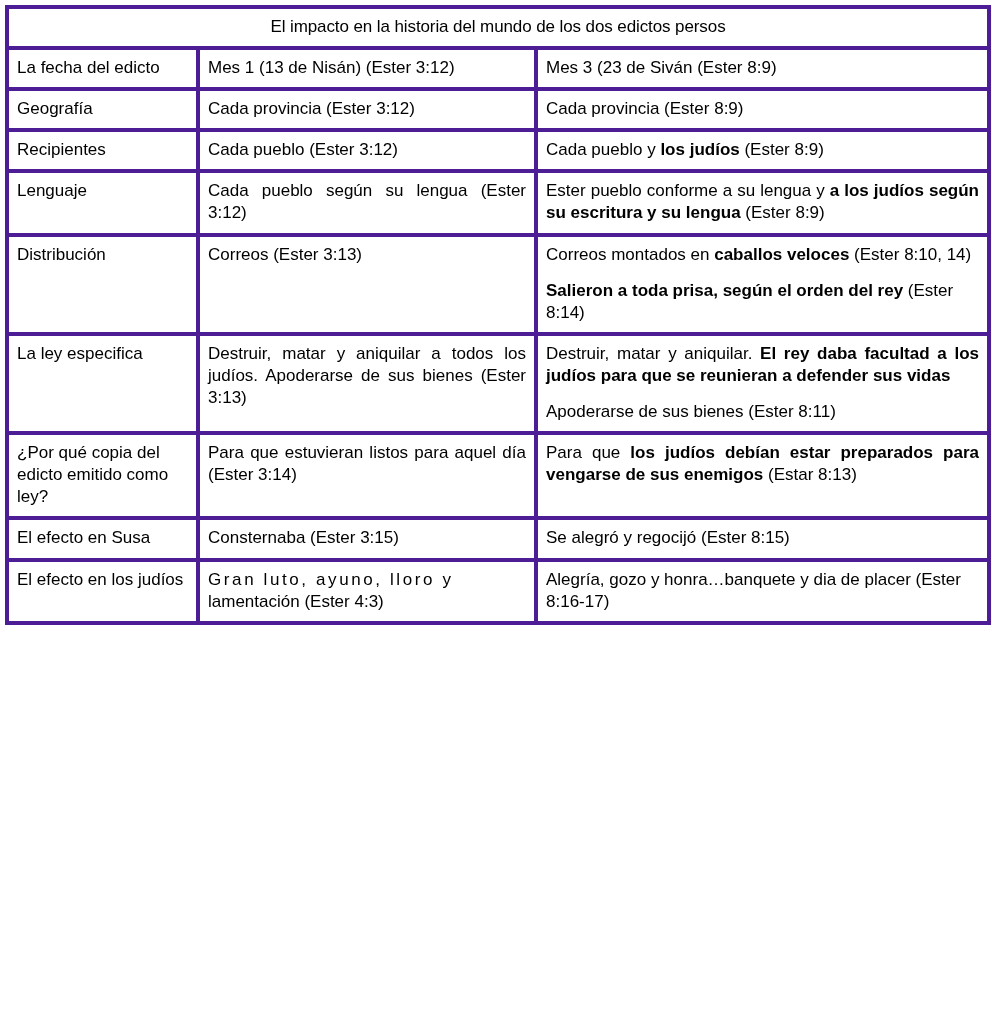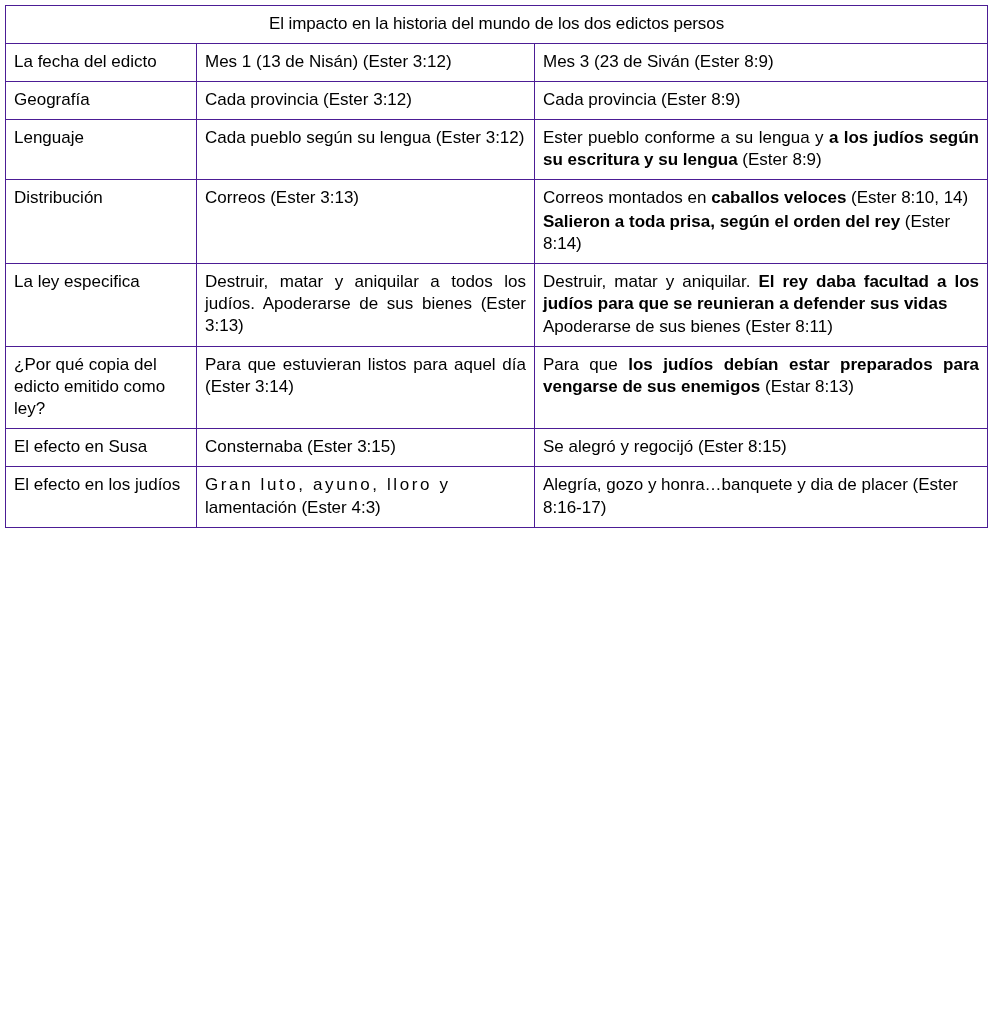--- a/index.html
+++ b/index.html
@@ -28,21 +28,21 @@
     table-layout: fixed;
     border: 1px solid #b2b2b2;
   }
 
   table.comparison col.c-label { width: 191px; }
   table.comparison col.c-edict1 { width: 338px; }
   table.comparison col.c-edict2 { width: 453px; }
 
   table.comparison td,
   table.comparison th {
-    border: 1px solid #4c1d95;
+    border: 4px solid #4c1d95;
     vertical-align: top;
     padding: 7px 8px 8px 8px;
     font-size: 17px;
     line-height: 1.30;
     font-weight: normal;
   }
 
   .title-cell {
     text-align: center;
     font-weight: bold;
@@ -57,21 +57,21 @@
     text-align: justify;
     text-justify: inter-word;
     hyphens: none;
   }
 
   
   .just { text-align: justify; text-justify: inter-word; }
   .left { text-align: left; }
 
   .cell-para { margin: 0; }
-  .cell-para + .cell-para { margin-top: 1px; }
+  .cell-para + .cell-para { margin-top: 14px; }
 
   b, strong { font-weight: bold; }
 
   
   .tracked { letter-spacing: 2.6px; }
 </style>
 </head>
 <body>
 
 <div id="sheet">
@@ -93,20 +93,27 @@
         <td class="just">Mes 1 (13 de Nisán) (Ester 3:12)</td>
         <td class="left">Mes 3 (23 de Siván (Ester 8:9)</td>
       </tr>
 
       <tr>
         <td class="label-cell">Geografía</td>
         <td class="just">Cada provincia (Ester 3:12)</td>
         <td class="left">Cada provincia (Ester 8:9)</td>
       </tr>
 
+      <tr>
+        <td class="label-cell">Recipientes</td>
+        <td class="just">Cada pueblo (Ester 3:12)</td>
+        <td class="left">
+            <p class="cell-para"><span>Cada pueblo y </span><b>los judíos</b><span> (Ester 8:9)</span></p>
+          </td>
+      </tr>
 
       <tr>
         <td class="label-cell">Lenguaje</td>
         <td class="just">Cada pueblo según su lengua (Ester 3:12)</td>
         <td class="just">
             <p class="cell-para"><span>Ester pueblo conforme a su lengua y </span><b>a los judíos según su escritura y su lengua</b><span> (Ester 8:9)</span></p>
           </td>
       </tr>
 
 

